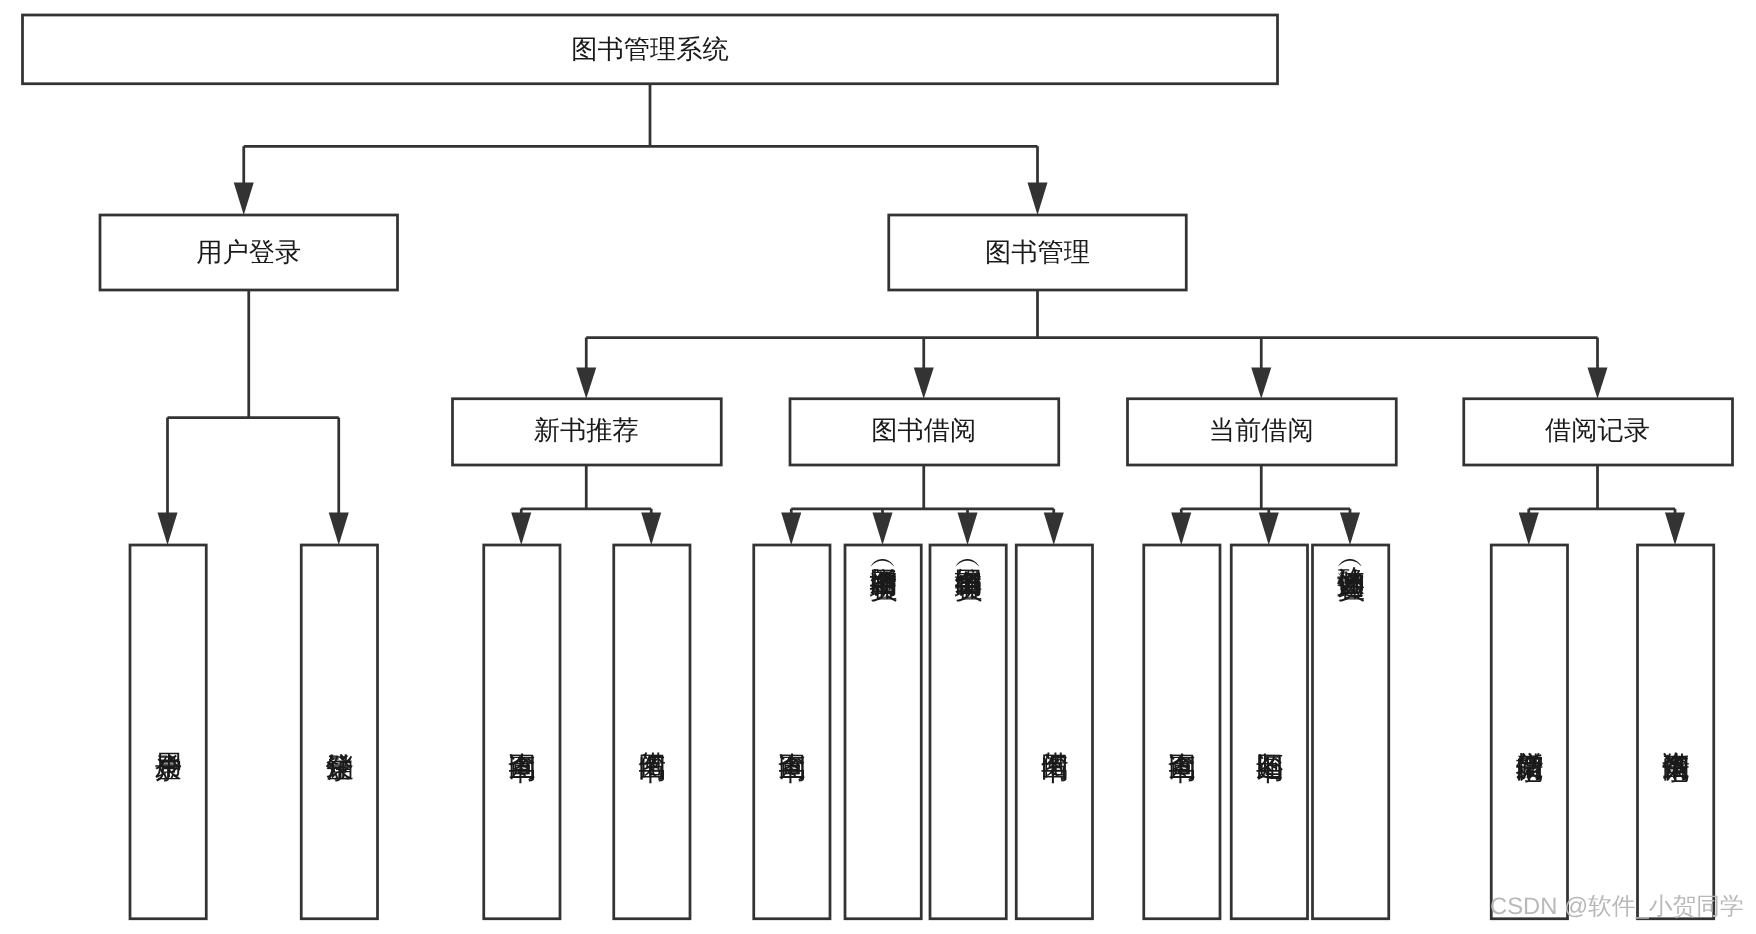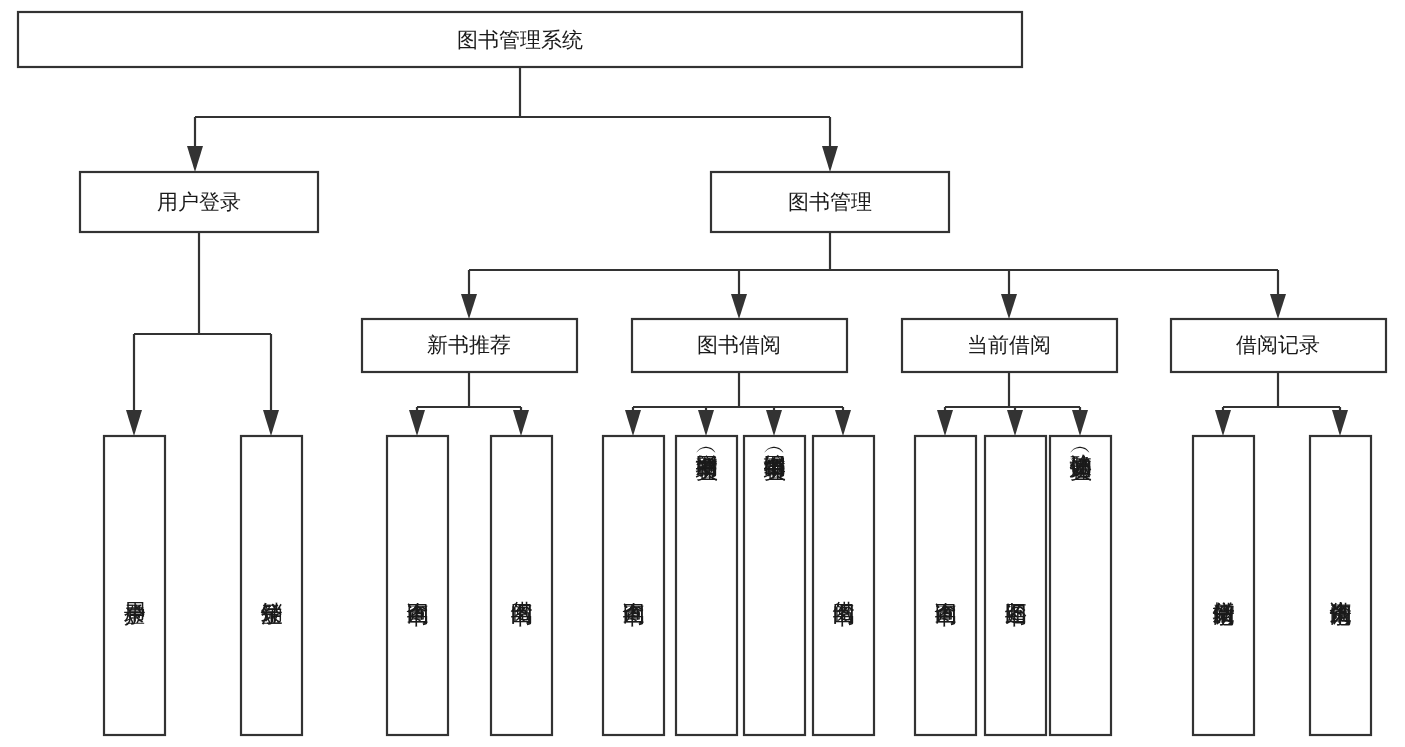--- a/index.html
+++ b/index.html
@@ -210,14 +210,15 @@
   <div class="leaf-label" style="left:744px; top:436px; width:61px; height:299px; justify-content:flex-start;">编辑图书（管理员）</div>
   <div class="leaf-label" style="left:813px; top:436px; width:61px; height:299px;">借阅图书</div>
 
   <div class="leaf-label" style="left:915px; top:436px; width:61px; height:299px;">查询图书</div>
   <div class="leaf-label" style="left:985px; top:436px; width:61px; height:299px;">归还图书</div>
   <div class="leaf-label" style="left:1050px; top:436px; width:61px; height:299px; justify-content:flex-start;">确认归还（管理员）</div>
 
   <div class="leaf-label" style="left:1193px; top:436px; width:61px; height:299px;">新增借阅记录</div>
   <div class="leaf-label" style="left:1310px; top:436px; width:61px; height:299px;">查询借阅记录</div>
 
+  <div class="watermark" style="left:1192px; top:712px;">CSDN @软件_小贺同学</div>
 
 </div>
 
 </body></html>

